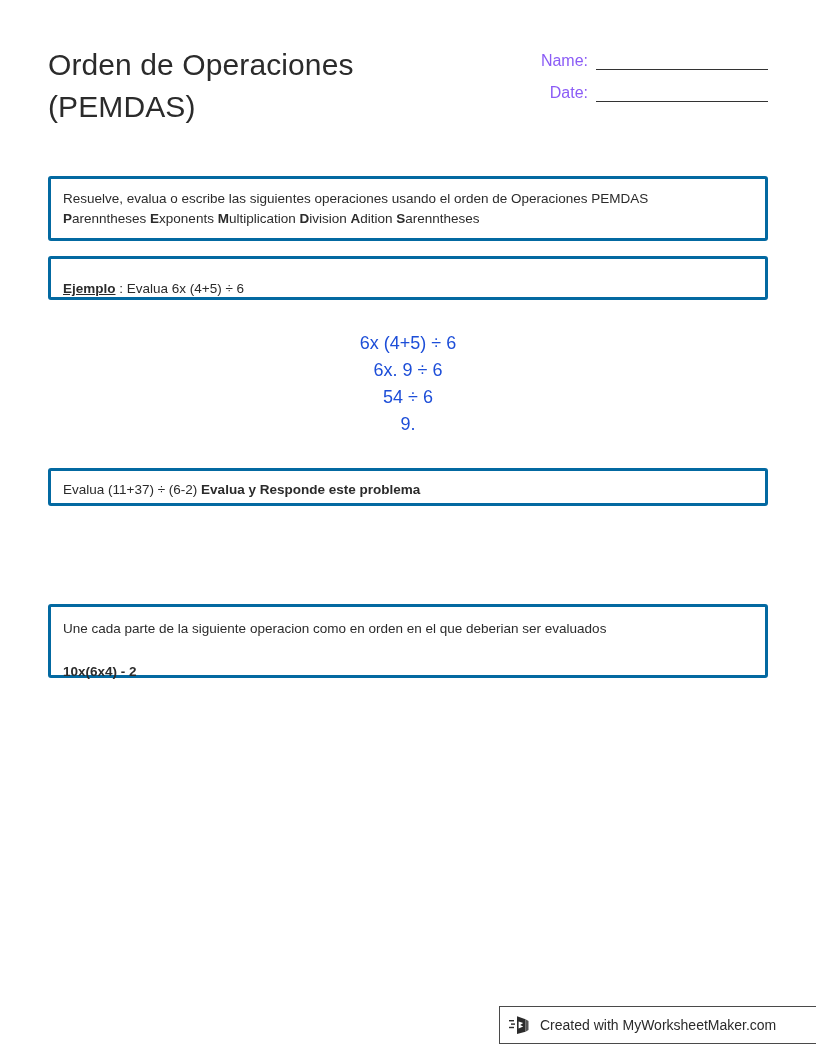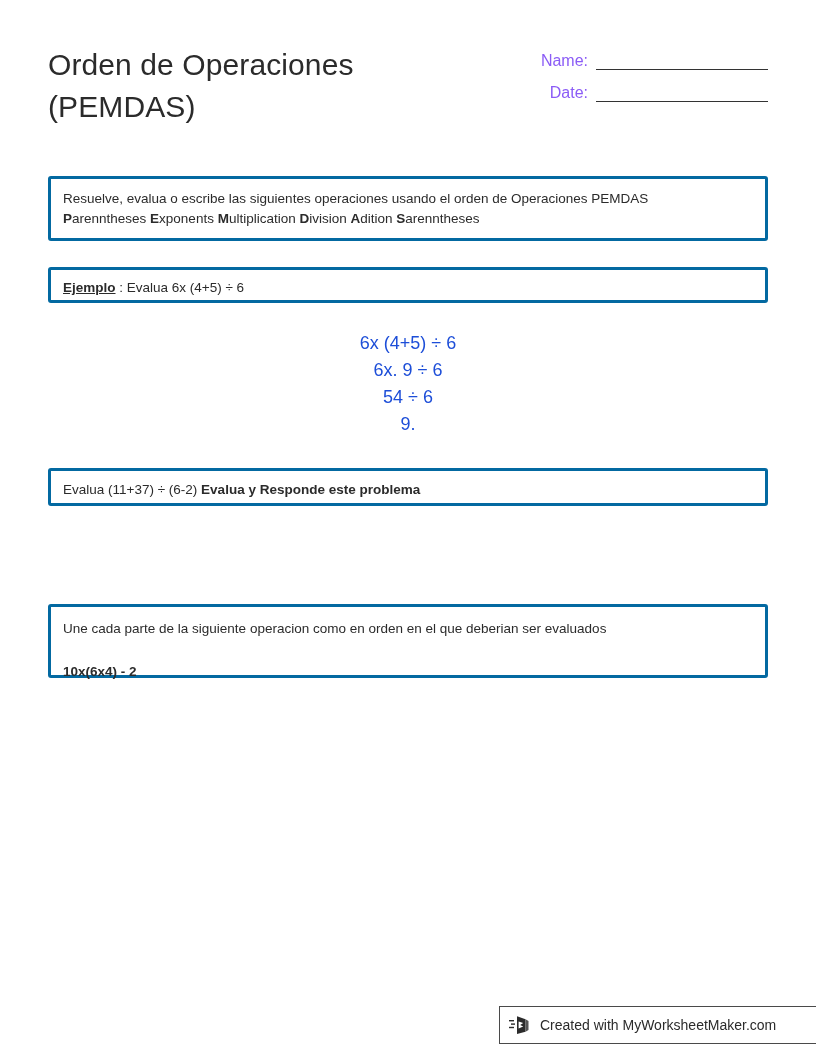--- a/index.html
+++ b/index.html
@@ -87,23 +87,23 @@
 
   #instructions-box {
     top: 176px;
     min-height: 56px;
   }
   #instruction-line-2 {
     margin-top: 1px;
   }
 
   #example-box {
-    top: 267px;
-    height: 36px;
-    padding-top: 8px;
+    top: 256px;
+    height: 44px;
+    padding-top: 20px;
   }
   .example-label {
     font-weight: 700;
     text-decoration: underline;
   }
 
   
   .solution {
     position: absolute;
     left: 48px;

